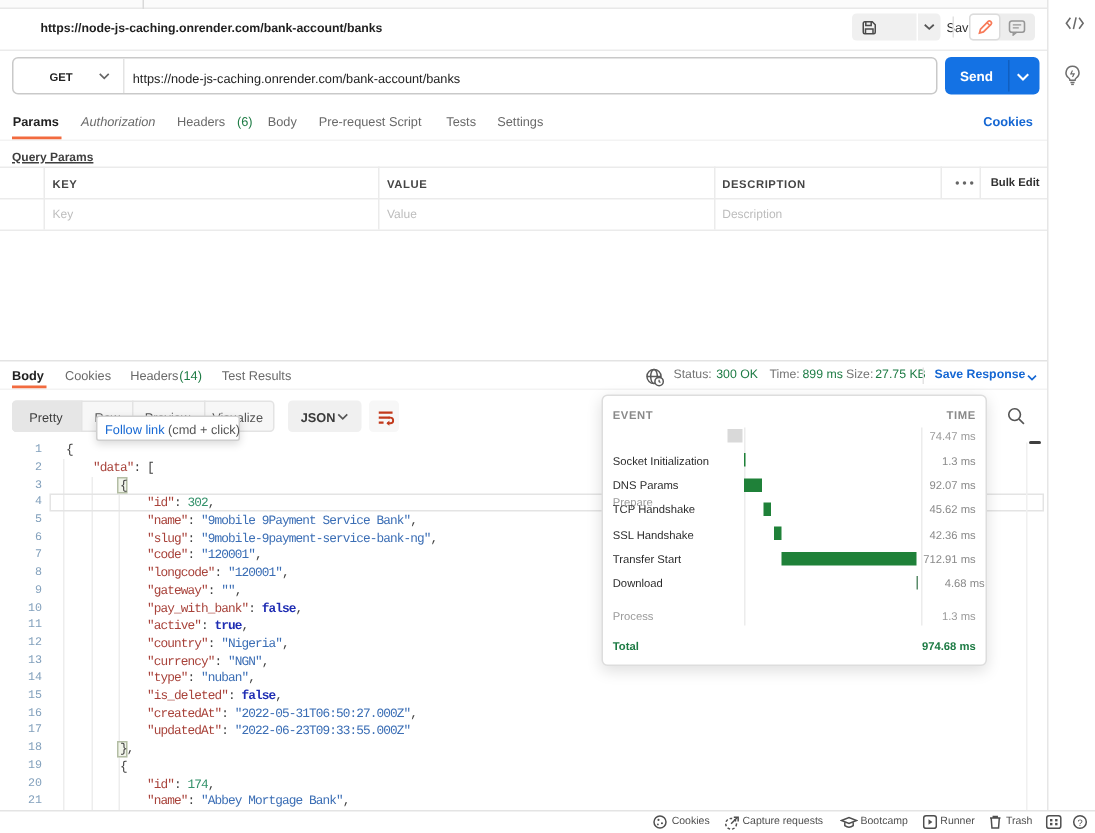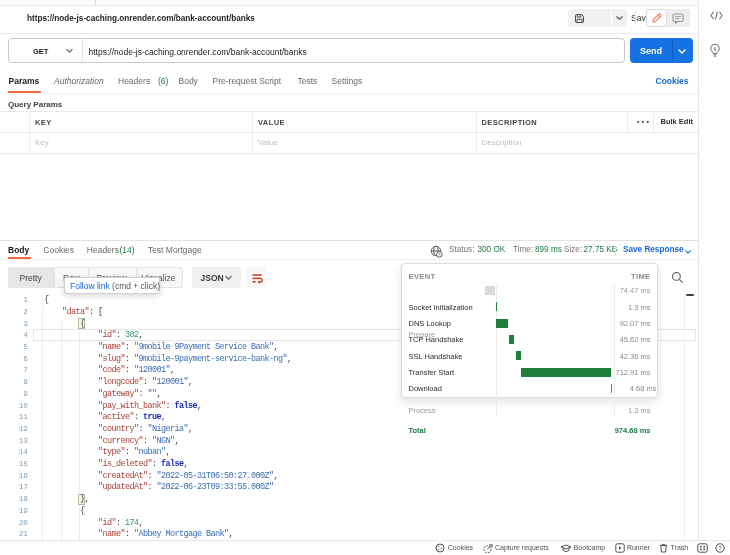--- a/index.html
+++ b/index.html
@@ -64,21 +64,21 @@
   <span class="abs" style="left:158px;color:#1d7b44;">(6)</span>
   <span class="abs" style="left:178.5px;">Body</span>
   <span class="abs" style="left:212.5px;">Pre-request Script</span>
   <span class="abs" style="left:297.5px;">Tests</span>
   <span class="abs" style="left:331.5px;">Settings</span>
   <span class="abs" style="left:655.5px;color:#1567d3;font-weight:700;">Cookies</span>
 </div>
 <div class="abs" style="left:8px;top:91px;width:33px;height:2px;background:#f26b3f;"></div>
 <div class="hline" style="left:0;top:93px;width:698px;background:#f3f3f3;"></div>
 
-<div class="abs" style="left:8px;top:99.5px;font-size:8px;font-weight:700;color:#3f3f3f;">Query Params</div>
+<div class="abs" style="left:8px;top:99.5px;font-size:8px;font-weight:700;color:#3f3f3f;text-decoration:underline;">Query Params</div>
 
 <div class="hline" style="left:0;top:111px;width:698px;"></div>
 <div class="hline" style="left:0;top:132px;width:698px;"></div>
 <div class="hline" style="left:0;top:153px;width:698px;"></div>
 <div class="vline" style="left:29px;top:111px;height:42px;"></div>
 <div class="vline" style="left:252px;top:111px;height:42px;"></div>
 <div class="vline" style="left:476px;top:111px;height:42px;"></div>
 <div class="vline" style="left:627px;top:111px;height:21px;"></div>
 <div class="vline" style="left:653px;top:111px;height:21px;"></div>
 <div class="abs" style="left:35px;top:117.5px;font-size:7.5px;font-weight:700;color:#454545;letter-spacing:0.4px;">KEY</div>
@@ -94,21 +94,21 @@
 <div class="abs" style="left:258px;top:138px;font-size:8px;color:#bdbdbd;">Value</div>
 <div class="abs" style="left:481.5px;top:138px;font-size:8px;color:#bdbdbd;">Description</div>
 
 <div class="hline" style="left:0;top:240px;width:698px;background:#e3e3e3;"></div>
 
 <div class="abs" style="top:244.5px;font-size:8.5px;color:#696969;left:0;width:698px;">
   <span class="abs" style="left:8px;color:#212121;font-weight:700;">Body</span>
   <span class="abs" style="left:43.3px;">Cookies</span>
   <span class="abs" style="left:86.8px;">Headers</span>
   <span class="abs" style="left:119.5px;color:#1d7b44;">(14)</span>
-  <span class="abs" style="left:147.9px;">Test Mortgage</span>
+  <span class="abs" style="left:147.9px;">Test Results</span>
 </div>
 <div class="abs" style="left:8px;top:257px;width:23px;height:2px;background:#f26b3f;"></div>
 <div class="hline" style="left:0;top:259px;width:698px;background:#f3f3f3;"></div>
 
 <svg class="abs" style="left:429.5px;top:244.5px;" width="13" height="13" viewBox="0 0 13 13">
     <circle cx="6" cy="6" r="4.7" fill="none" stroke="#5a5a5a" stroke-width="1"></circle>
     <ellipse cx="6" cy="6" rx="2.2" ry="4.7" fill="none" stroke="#5a5a5a" stroke-width="1"></ellipse>
     <path d="M1.3 6 h9.4" stroke="#5a5a5a" stroke-width="1"></path>
     <circle cx="9.4" cy="9.4" r="2.8" fill="#fff" stroke="#5a5a5a" stroke-width="1"></circle>
     <path d="M9.4 8.2 v1.2 l0.9 0.6" fill="none" stroke="#5a5a5a" stroke-width="0.9"></path>
@@ -212,30 +212,30 @@
             <span class="k">"createdAt"</span>: <span class="s">"2022-05-31T06:50:27.000Z"</span>,
             <span class="k">"updatedAt"</span>: <span class="s">"2022-06-23T09:33:55.000Z"</span>
         },
         {
             <span class="k">"id"</span>: <span class="n">174</span>,
             <span class="k">"name"</span>: <span class="s">"Abbey Mortgage Bank"</span>,</div>
 
 <div class="abs" style="left:64px;top:277px;width:96px;height:17px;background:#fff;border:1px solid #cfcfcf;border-radius:2px;box-shadow:0 2px 6px rgba(0,0,0,0.15);z-index:20;"></div>
 <div class="abs" style="left:70px;top:281px;font-size:8.5px;color:#555;z-index:21;"><span style="color:#1567d3;">Follow link</span> (cmd + click)</div>
 
-<div class="abs" style="left:400.5px;top:263px;width:257px;height:135px;background:#fff;border:1px solid #ddd;border-radius:4px;box-shadow:0 3px 10px rgba(0,0,0,0.13);z-index:15;">
+<div class="abs" style="left:400.5px;top:263px;width:257px;height:181px;background:#fff;border:1px solid #ddd;border-radius:4px;box-shadow:0 3px 10px rgba(0,0,0,0.13);z-index:15;">
   <div class="abs" style="left:7px;top:7.5px;font-size:7.5px;font-weight:700;color:#8a8a8a;letter-spacing:0.4px;">EVENT</div>
   <div class="abs" style="right:6px;top:7.5px;font-size:7.5px;font-weight:700;color:#8a8a8a;letter-spacing:0.4px;">TIME</div>
   <div class="vline" style="left:94.3px;top:20.5px;height:132px;background:#ececec;"></div>
   <div class="vline" style="left:212.3px;top:20.5px;height:132px;background:#ececec;"></div>
   <div class="abs" style="left:7px;top:22.4px;font-size:7.5px;color:#9a9a9a;margin-top:44px;">Prepare</div>
   <div class="abs" style="right:6px;top:22.4px;font-size:7.5px;color:#9a9a9a;">74.47 ms</div>
   <div class="abs" style="left:7px;top:38.7px;font-size:7.5px;color:#2b2b2b;">Socket Initialization</div>
   <div class="abs" style="right:6px;top:38.7px;font-size:7.5px;color:#8a8a8a;">1.3 ms</div>
-  <div class="abs" style="left:7px;top:54.9px;font-size:7.5px;color:#2b2b2b;">DNS Lookup</div>
+  <div class="abs" style="left:7px;top:54.9px;font-size:7.5px;color:#2b2b2b;">DNS Params</div>
   <div class="abs" style="right:6px;top:54.9px;font-size:7.5px;color:#8a8a8a;">92.07 ms</div>
   <div class="abs" style="left:7px;top:71.2px;font-size:7.5px;color:#2b2b2b;">TCP Handshake</div>
   <div class="abs" style="right:6px;top:71.2px;font-size:7.5px;color:#8a8a8a;">45.62 ms</div>
   <div class="abs" style="left:7px;top:87.5px;font-size:7.5px;color:#2b2b2b;">SSL Handshake</div>
   <div class="abs" style="right:6px;top:87.5px;font-size:7.5px;color:#8a8a8a;">42.36 ms</div>
   <div class="abs" style="left:7px;top:103.7px;font-size:7.5px;color:#2b2b2b;">Transfer Start</div>
   <div class="abs" style="right:6px;top:103.7px;font-size:7.5px;color:#8a8a8a;">712.91 ms</div>
   <div class="abs" style="left:7px;top:120.0px;font-size:7.5px;color:#2b2b2b;">Download</div>
   <div class="abs" style="right:0;top:120.0px;font-size:7.5px;color:#8a8a8a;">4.68 ms</div>
   <div class="abs" style="left:7px;top:141.9px;font-size:7.5px;color:#9a9a9a;">Process</div>

